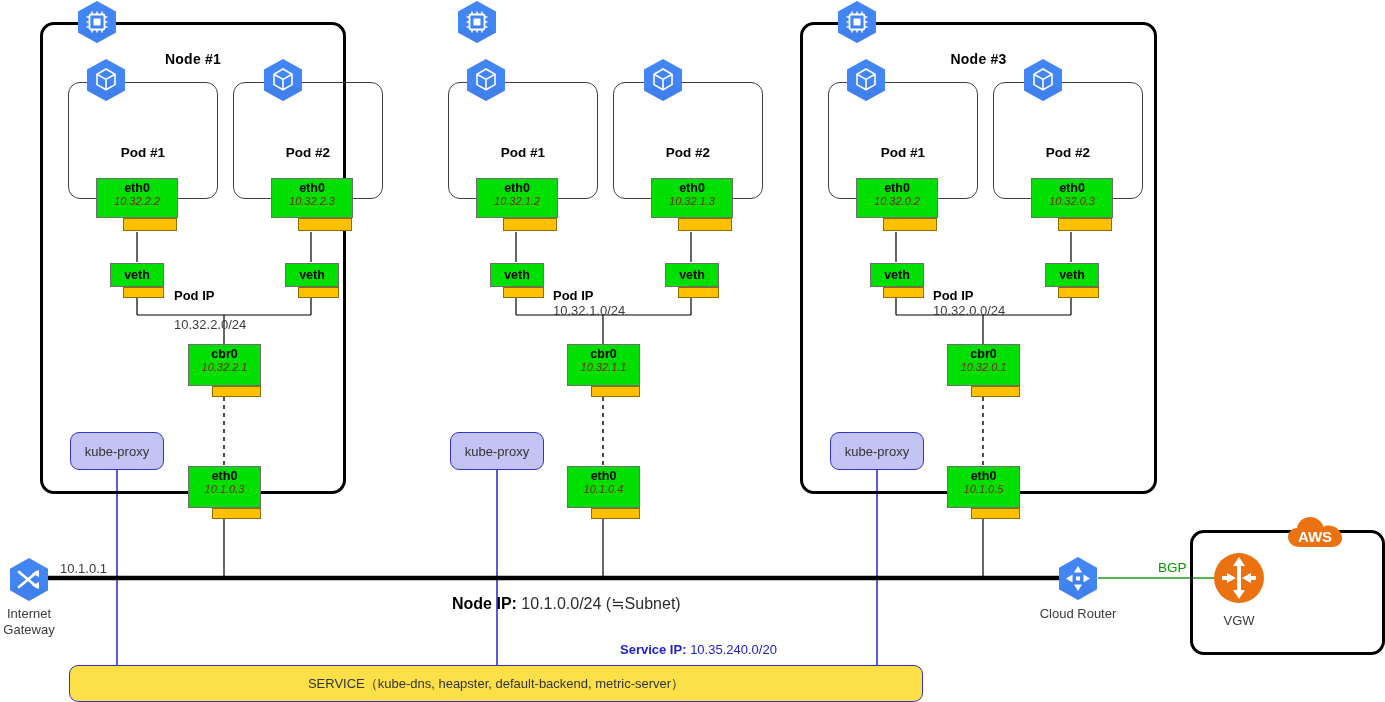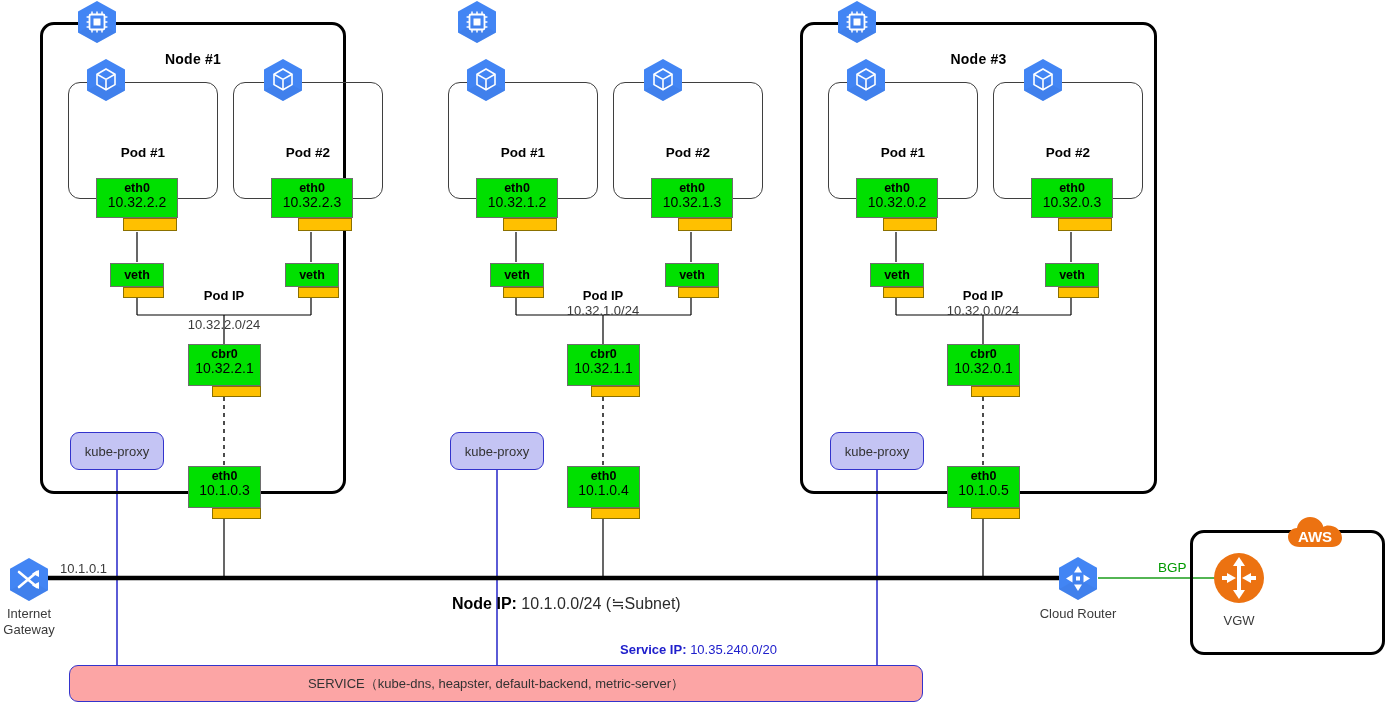--- a/index.html
+++ b/index.html
@@ -77,22 +77,23 @@
     z-index: 6;
   }
   .iface .nm {
     display: block;
     font-size: 12.5px;
     font-weight: bold;
     color: #000;
   }
   .iface .ip {
     display: block;
-    font-size: 14px;
-    color: #000000;
+    font-size: 11px;
+    color: #7f1d1d;
+    font-style: italic;
   }
   
   .port-tab {
     position: absolute;
     background: #ffc000;
     border: 1px solid #8a7000;
     box-sizing: border-box;
     z-index: 5;
   }
 
@@ -107,21 +108,21 @@
     align-items: center;
     justify-content: center;
     font-size: 13px;
     color: #333333;
     z-index: 7;
   }
 
   
   .service-bar {
     position: absolute;
-    background: #fca5a5;
+    background: #fde047;
     border: 1.6px solid #3333cc;
     border-radius: 9px;
     box-sizing: border-box;
     display: flex;
     align-items: center;
     justify-content: center;
     font-size: 13px;
     color: #333333;
     z-index: 7;
   }
@@ -135,21 +136,21 @@
     background: transparent;
   }
 
   
   .label {
     position: absolute;
     font-size: 13px;
     color: #3a3a3a;
     white-space: nowrap;
   }
-  .label.center { text-align: center; }
+  .label.center { }
   .label.podip-title {
     font-weight: bold;
     color: #000;
     font-size: 13px;
   }
   .label.bgp { color: #009900; font-size: 13.5px; }
   .label.svcip { color: #2020cc; font-size: 13px; }
   .label.svcip b { color: #2020cc; }
   .label.nodeip { color: #2b2b2b; font-size: 16px; }
   .label.nodeip b { color: #000; }

